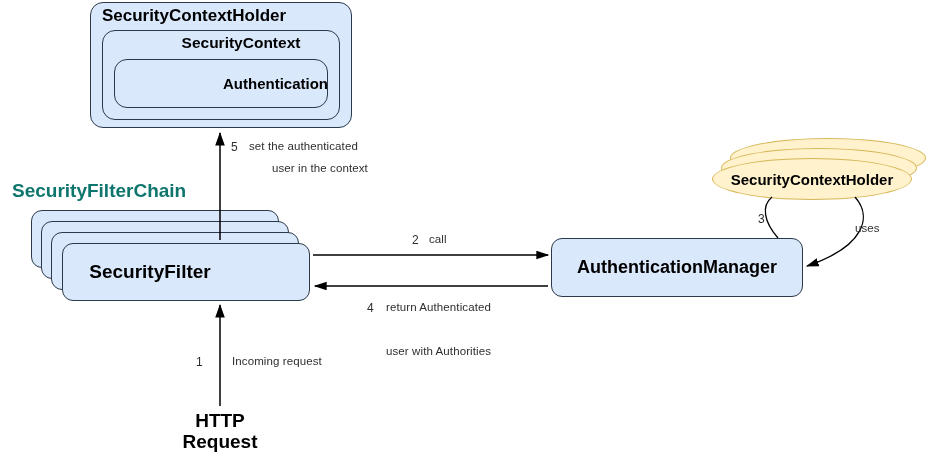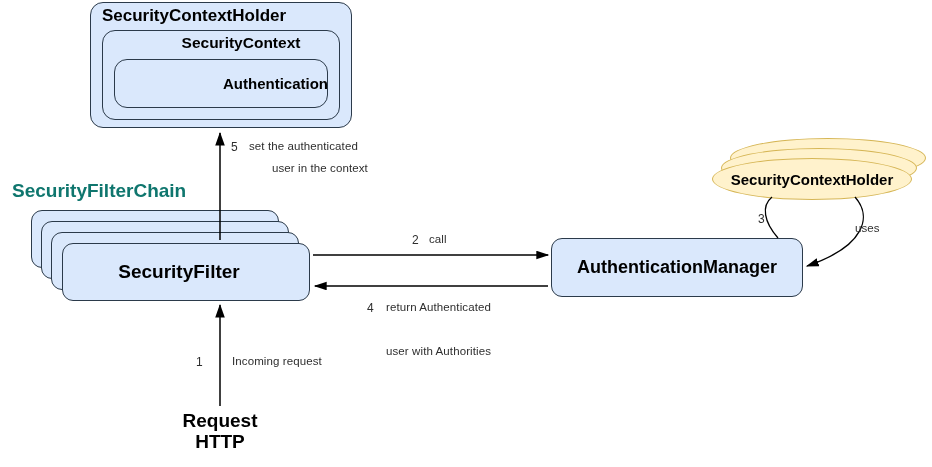--- a/index.html
+++ b/index.html
@@ -108,21 +108,21 @@
   <div class="rbox" style="left:114px; top:59px; width:214px; height:49px;">
   </div>
   <div class="label-center inner-title" style="left:114px; width:214px; top:75px;text-align:right;">Authentication</div>
 
   <div class="chain-title" style="left:12px; top:180px;">SecurityFilterChain</div>
 
   <div class="rbox plain" style="left:31px; top:210px; width:248px; height:58px;"></div>
   <div class="rbox plain" style="left:41px; top:221px; width:248px; height:58px;"></div>
   <div class="rbox plain" style="left:51px; top:232px; width:248px; height:58px;"></div>
   <div class="rbox plain" style="left:62px; top:243px; width:248px; height:58px;"></div>
-  <div class="label-center big-title" style="left:75px; width:208px; top:261px;">SecurityFilter</div>
+  <div class="label-center big-title" style="left:46px; width:208px; top:261px;">SecurityFilter</div>
 
   <div class="rbox plain" style="left:551px; top:238px; width:252px; height:59px;"></div>
   <div class="label-center mgr-title" style="left:551px; width:252px; top:257px;">AuthenticationManager</div>
 
   <div class="ellipse" style="left:730px; top:138px; width:196px; height:40px;"></div>
   <div class="ellipse" style="left:721px; top:148px; width:196px; height:40px;"></div>
   <div class="ellipse" style="left:712px; top:158px; width:200px; height:42px;"></div>
   <div class="label-center prov-title" style="left:712px; width:200px; top:171px;">SecurityContextHolder</div>
 
   <svg class="overlay" viewBox="0 0 932 467" xmlns="http://www.w3.org/2000/svg">
@@ -168,17 +168,17 @@
   <div class="small-note" style="left:386px; top:301px;">return Authenticated</div>
   <div class="small-note" style="left:386px; top:321px;margin-top:24px;">user with Authorities</div>
 
   <div class="num" style="left:196px; top:355px;">1</div>
   <div class="small-note" style="left:232px; top:355px;">Incoming request</div>
 
   <div class="num" style="left:758px; top:212px;">3</div>
   <div class="small-note" style="left:855px; top:222px;">uses</div>
 
   <div class="http-label" style="left:150px; top:410px; width:140px;">
+    <div>HTTP</div>
     <div>Request</div>
-    <div>HTTP</div>
   </div>
 
 </div>
 
 </body></html>

